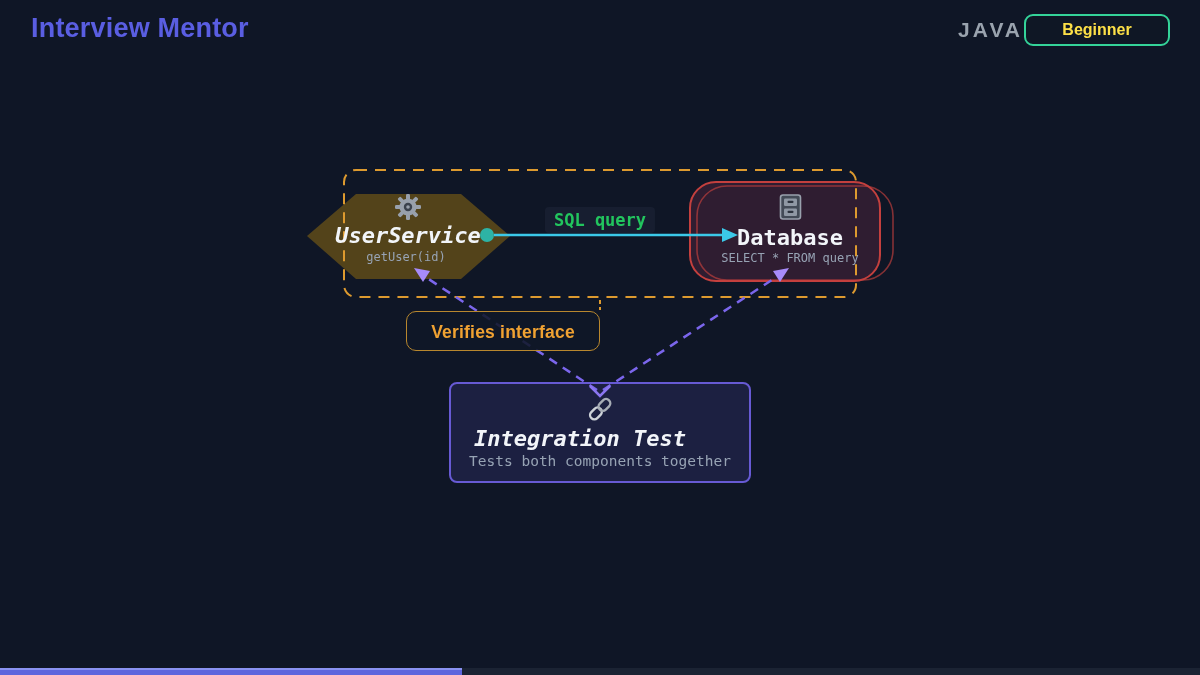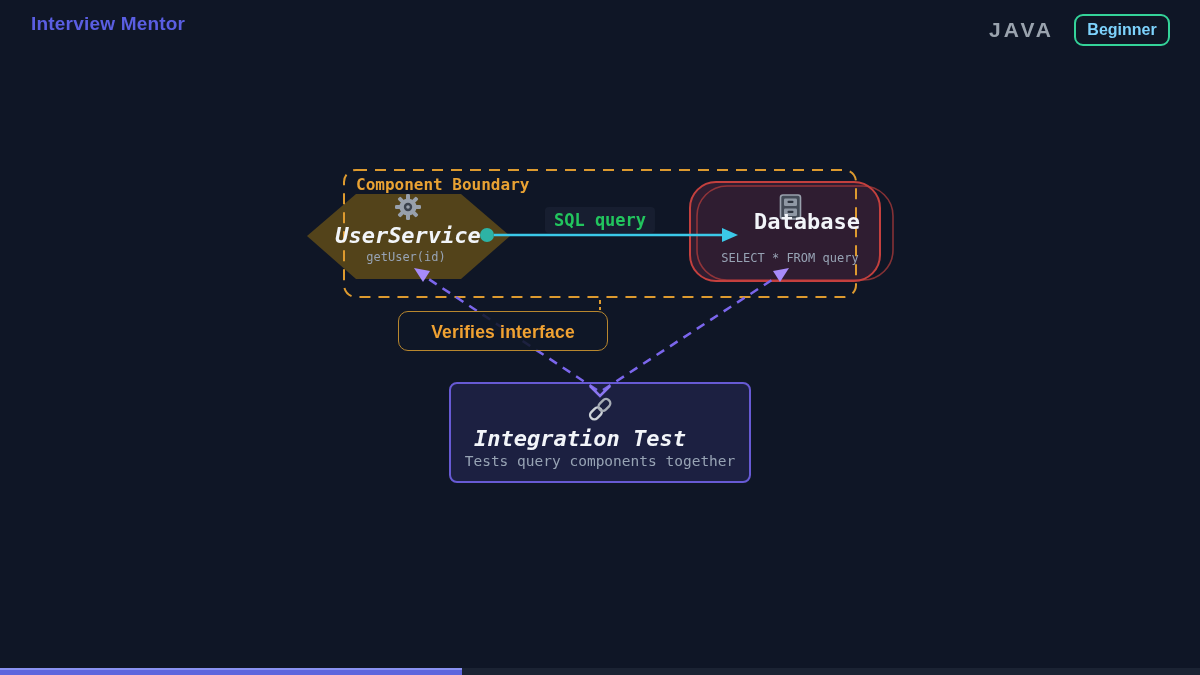--- a/index.html
+++ b/index.html
@@ -4,52 +4,52 @@
 <style>
   html,body{margin:0;padding:0;background:#0b1120;}
   .stage{
     position:relative;width:1200px;height:675px;overflow:hidden;
     background:#0f1626;
     font-family:"Liberation Sans", sans-serif;
   }
   
   .app-title{
     position:absolute;left:31px;top:13px;margin:0;
-    font-size:19px;font-weight:800;letter-spacing:.2px;color:#5a5ee2;
+    font-size:27px;font-weight:800;letter-spacing:.2px;color:#5a5ee2;
   }
   .header-right{
-    position:absolute;right:30px;top:14px;display:flex;align-items:center;gap:20px;
+    position:absolute;right:30px;top:14px;display:flex;align-items:center;gap:1px;
   }
   .lang-label{
     font-size:21px;font-weight:700;letter-spacing:3px;color:#9aa3ae;
   }
   .level-badge{
     display:inline-block;min-width:78px;text-align:center;
-    padding:5px 7px;border:2px solid #34d399;border-radius:9px;
-    color:#7dd3fc;font-size:16px;font-weight:700;background:rgba(16,24,38,.4);
+    padding:5px 32px;border:2px solid #34d399;border-radius:9px;
+    color:#fde047;font-size:16px;font-weight:700;background:rgba(16,24,38,.4);
     cursor:pointer;
   }
   
   .diagram-svg{position:absolute;left:0;top:0;z-index:2;}
   .lbl{position:absolute;z-index:3;white-space:nowrap;}
   .mono{font-family:"DejaVu Sans Mono", monospace;}
   .center{transform:translateX(-50%);}
   .boundary-label{left:356px;top:175px;font-size:16px;font-weight:700;color:#e9a233;}
   .node-name{font-size:22px;font-weight:700;color:#f2f5f9;}
   .node-sub{font-size:12px;color:#97a3b4;}
   .us-name{left:408px;top:223px;font-style:italic;}
   .us-sub{left:406px;top:250px;}
-  .db-name{left:790px;top:209px;margin-left:17px;}
+  .db-name{left:790px;top:225px;}
   .db-sub{left:790px;top:251px;}
   .sql-chip{
     left:600px;top:207px;padding:3px 9px;border-radius:4px;
     background:rgba(24,32,49,.92);color:#22c55e;font-size:17px;font-weight:700;
   }
   .verify-badge{
-    left:503px;top:311px;width:210px;height:40px;line-height:40px;text-align:center;
+    left:503px;top:311px;width:194px;height:40px;line-height:40px;text-align:center;
     box-sizing:border-box;border:1.5px solid #b8872e;border-radius:10px;
     background:rgba(16,24,40,.88);color:#f0a232;font-size:17.5px;font-weight:700;
     letter-spacing:.2px;
   }
   .it-name{left:580px;top:426px;font-size:22px;font-style:italic;}
   .it-sub{left:600px;top:453px;font-size:14.5px;}
   .icon{position:absolute;z-index:3;}
   .gear-pos{left:394px;top:193px;}
   .cab-pos{left:777px;top:193px;}
   .link-pos{left:585px;top:394px;}
@@ -89,21 +89,20 @@
     <polygon points="738,235 722,228 722,242" fill="#3bc9e9"></polygon>
     <circle cx="487" cy="235" r="7" fill="#2db3a5"></circle>
 
     <line x1="597" y1="390" x2="424" y2="276" stroke="#7b66ec" stroke-width="2.5" stroke-dasharray="9 7"></line>
     <line x1="603" y1="390" x2="778" y2="276" stroke="#7b66ec" stroke-width="2.5" stroke-dasharray="9 7"></line>
     <polygon points="414,268 430,271 423,282" fill="#a78bfa"></polygon>
     <polygon points="789,268 780,282 773,271" fill="#a78bfa"></polygon>
     <polyline points="590,386 600,396 610,386" fill="none" stroke="#8b76f0" stroke-width="2.5"></polyline>
   </svg>
 
-  <span class="lbl mono boundary-label">Component Boundary</span>
 
   <span class="icon gear-pos">
     <svg width="28" height="28" viewBox="0 0 28 28">
       <g fill="#98a0ac">
         <rect x="12" y="1" width="4" height="7" rx="1.2"></rect>
         <rect x="12" y="1" width="4" height="7" rx="1.2" transform="rotate(45 14 14)"></rect>
         <rect x="12" y="1" width="4" height="7" rx="1.2" transform="rotate(90 14 14)"></rect>
         <rect x="12" y="1" width="4" height="7" rx="1.2" transform="rotate(135 14 14)"></rect>
         <rect x="12" y="1" width="4" height="7" rx="1.2" transform="rotate(180 14 14)"></rect>
         <rect x="12" y="1" width="4" height="7" rx="1.2" transform="rotate(225 14 14)"></rect>
@@ -136,19 +135,19 @@
 
   <span class="icon link-pos">
     <svg width="30" height="30" viewBox="0 0 30 30">
       <g transform="rotate(-45 15 15)" fill="none" stroke="#cdd2d8" stroke-width="2.4">
         <rect x="2.5" y="11" width="13" height="8.5" rx="4.2"></rect>
         <rect x="14.5" y="11" width="13" height="8.5" rx="4.2" stroke="#a7adb6"></rect>
       </g>
     </svg>
   </span>
   <span class="lbl mono node-name center it-name">Integration Test</span>
-  <span class="lbl mono node-sub center it-sub">Tests query components together</span>
+  <span class="lbl mono node-sub center it-sub">Tests both components together</span>
 
   <div class="progress-track">
     <div class="progress-fill" style="width: 38.5%;"></div>
   </div>
 
 </div>
 
 </body></html>

